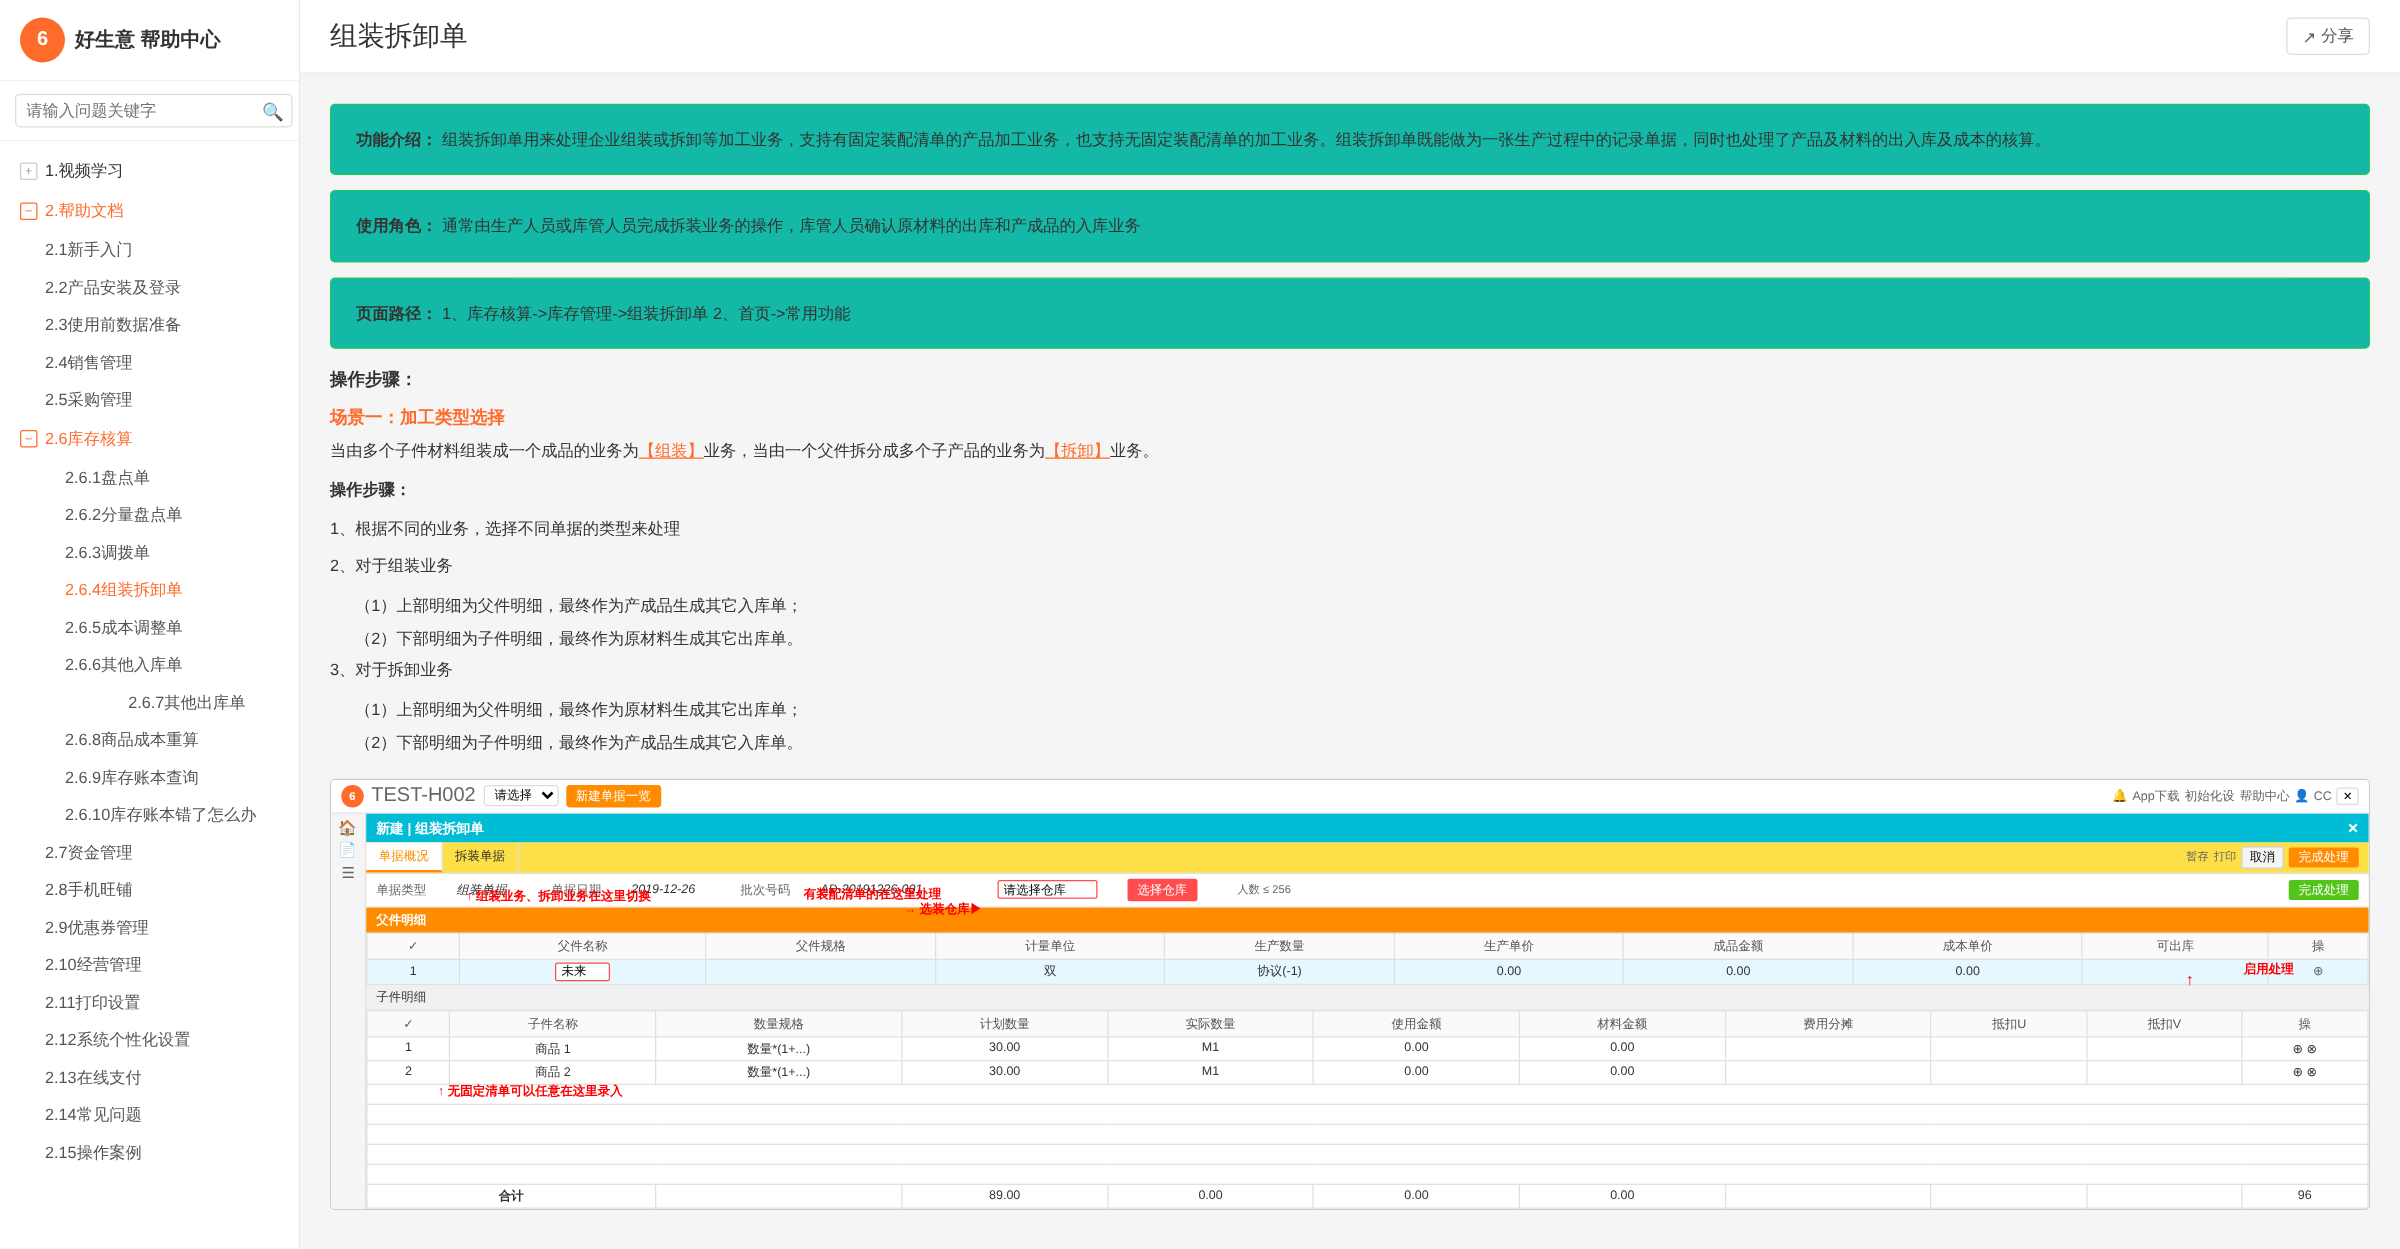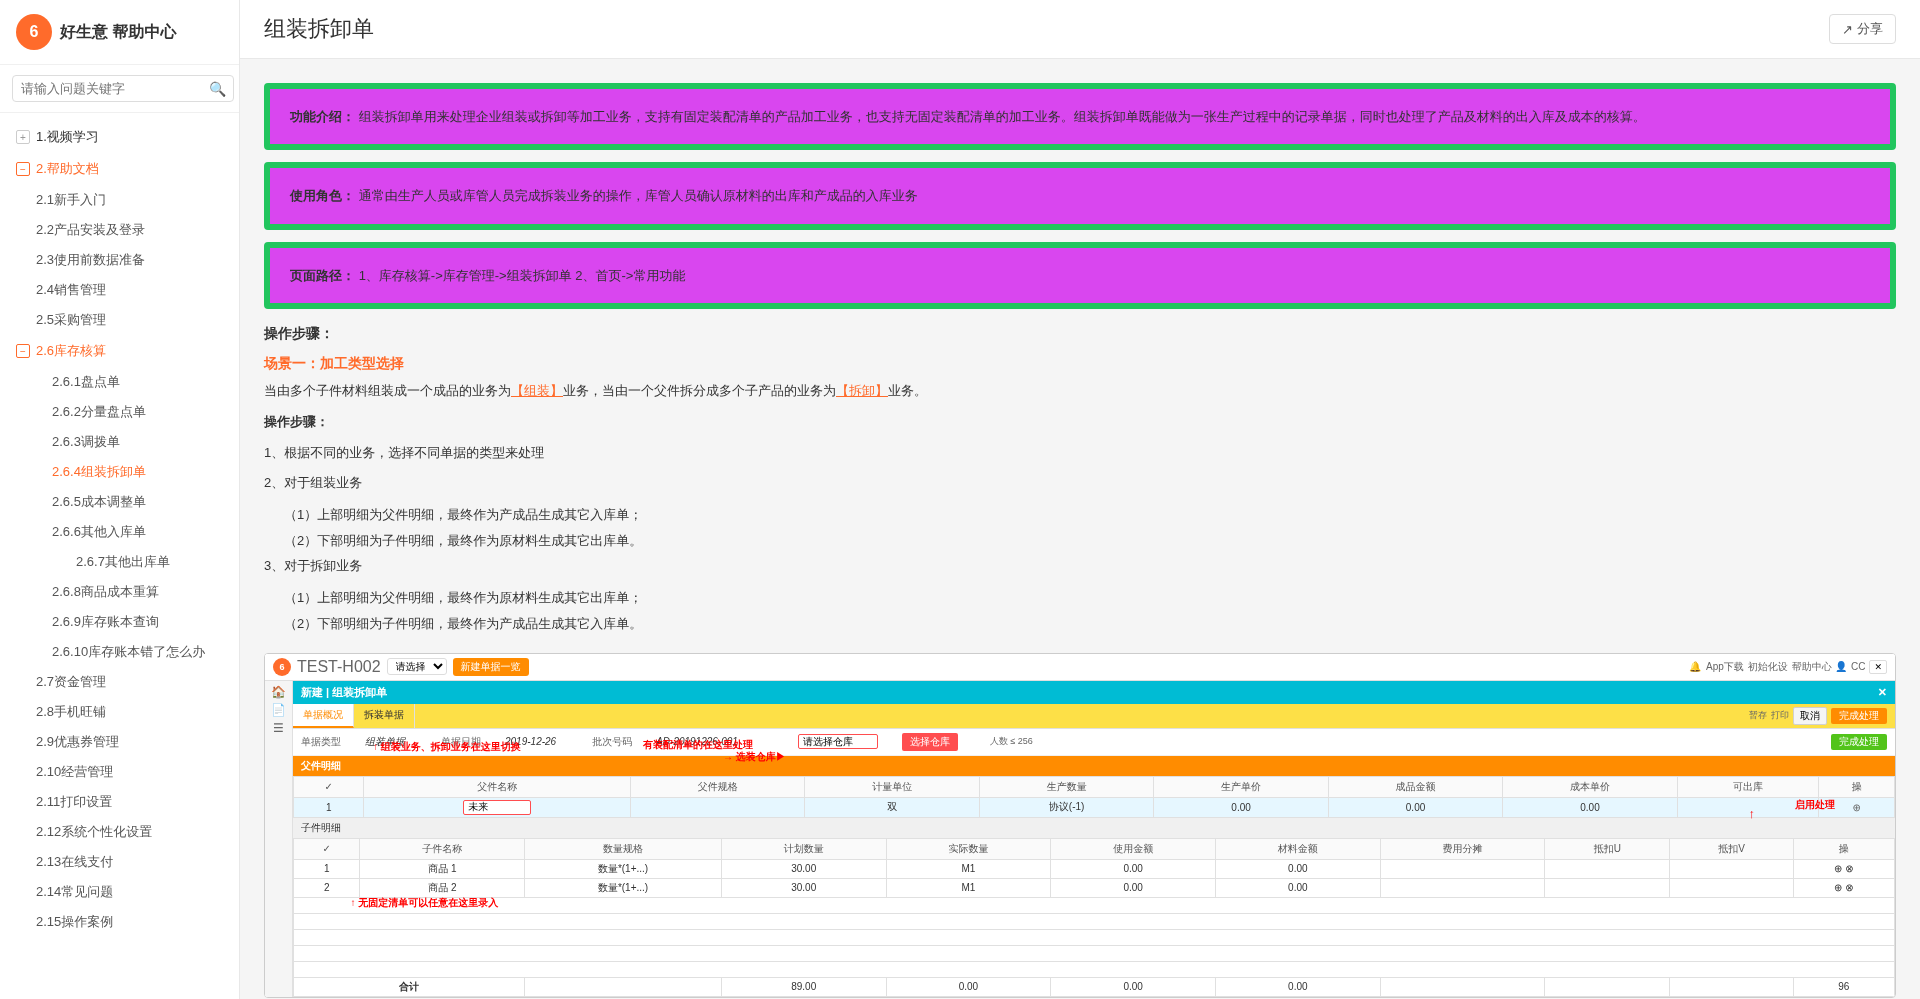--- a/index.html
+++ b/index.html
@@ -126,22 +126,22 @@
       cursor: pointer;
       font-size: 13px;
       color: #555;
     }
     #content-area {
       flex: 1;
       overflow-y: auto;
       padding: 24px;
     }
     .info-block {
-      background: #d946ef;
-      border: 6px solid #22c55e;
+      background: #14b8a6;
+      border: 1px solid #22c55e;
       border-radius: 4px;
       padding: 16px 20px;
       margin-bottom: 12px;
       font-size: 13px;
       line-height: 1.8;
       color: #333;
     }
     .section-heading {
       font-size: 14px;
       font-weight: bold;
@@ -364,21 +364,21 @@
     </div>
     <div class="nav-sub-item active" style="padding-left:52px;color:#ff6b2b;">
       <span>2.6.4组装拆卸单</span>
     </div>
     <div class="nav-sub-item" style="padding-left:52px;">
       <span>2.6.5成本调整单</span>
     </div>
     <div class="nav-sub-item" style="padding-left:52px;">
       <span>2.6.6其他入库单</span>
     </div>
-    <div class="nav-sub-item" style="padding-left:76px;">
+    <div class="nav-sub-item" style="padding-left:76px;justify-content:center;">
       <span>2.6.7其他出库单</span>
     </div>
     <div class="nav-sub-item" style="padding-left:52px;">
       <span>2.6.8商品成本重算</span>
     </div>
     <div class="nav-sub-item" style="padding-left:52px;">
       <span>2.6.9库存账本查询</span>
     </div>
     <div class="nav-sub-item" style="padding-left:52px;">
       <span>2.6.10库存账本错了怎么办</span>
@@ -537,21 +537,21 @@
                     <th>成品金额</th>
                     <th>成本单价</th>
                     <th>可出库</th>
                     <th>操</th>
                   </tr>
                 </thead>
                 <tbody>
                   <tr class="selected">
                     <td>1</td>
                     <td style="position:relative;">
-                      <input class="mini-input-red" value="未来" style="width: 68px;">
+                      <input class="mini-input-red" value="未来" style="width: 44px;">
                       
                     </td>
                     <td></td>
                     <td>双</td>
                     <td>协议(-1)</td>
                     <td>0.00</td>
                     <td>0.00</td>
                     <td>0.00</td>
                     <td></td>
                     <td style="font-size:10px;color:#666;">⊕</td>

